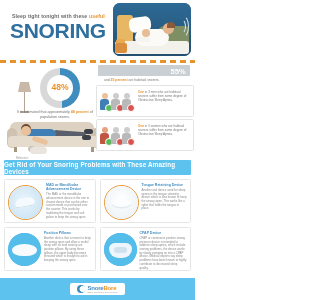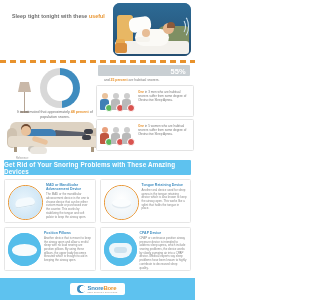--- a/index.html
+++ b/index.html
@@ -151,20 +151,21 @@
   .logo-txt .b{color:#e8922c;}
   .logo-tag{font-size:1.9px;color:#9a9a9a;letter-spacing:.2px;}
 </style>
 </head>
 <body>
 
 <div class="page">
 
   <div class="header">
     <div class="hdr-kicker"><b>Sleep</b><span> tight tonight with these </span><b class="hl">useful</b></div>
+    <div class="hdr-title">SNORING</div>
 
     <div class="hdr-art">
       <div class="ha-sky"></div>
       <div class="ha-headboard"></div>
       <div class="ha-blanket"></div>
       <div class="ha-mattress"></div>
       <div class="ha-pillow"></div>
       <div class="ha-body"></div>
       <div class="ha-arm"></div>
       <div class="ha-head2"></div>
@@ -179,20 +180,21 @@
 
   <div class="stats">
     <div class="dashrule"></div>
 
     <div class="lamp-shade"></div>
     <div class="lamp-pole"></div>
     <div class="lamp-base"></div>
 
     <div class="donut-wrap">
       <div class="donut"></div>
+      <div class="donut-val">48%</div>
     </div>
     <div class="donut-cap"><span>It is estimated that approximately </span><b>48 percent</b><span> of population snores.</span></div>
 
     <div class="couch">
       <div class="cc-back"></div>
       <div class="cc-armL"></div>
       <div class="cc-armR"></div>
       <div class="cc-legs"></div>
       <div class="cc-torso"></div>
       <div class="cc-hair"></div>

